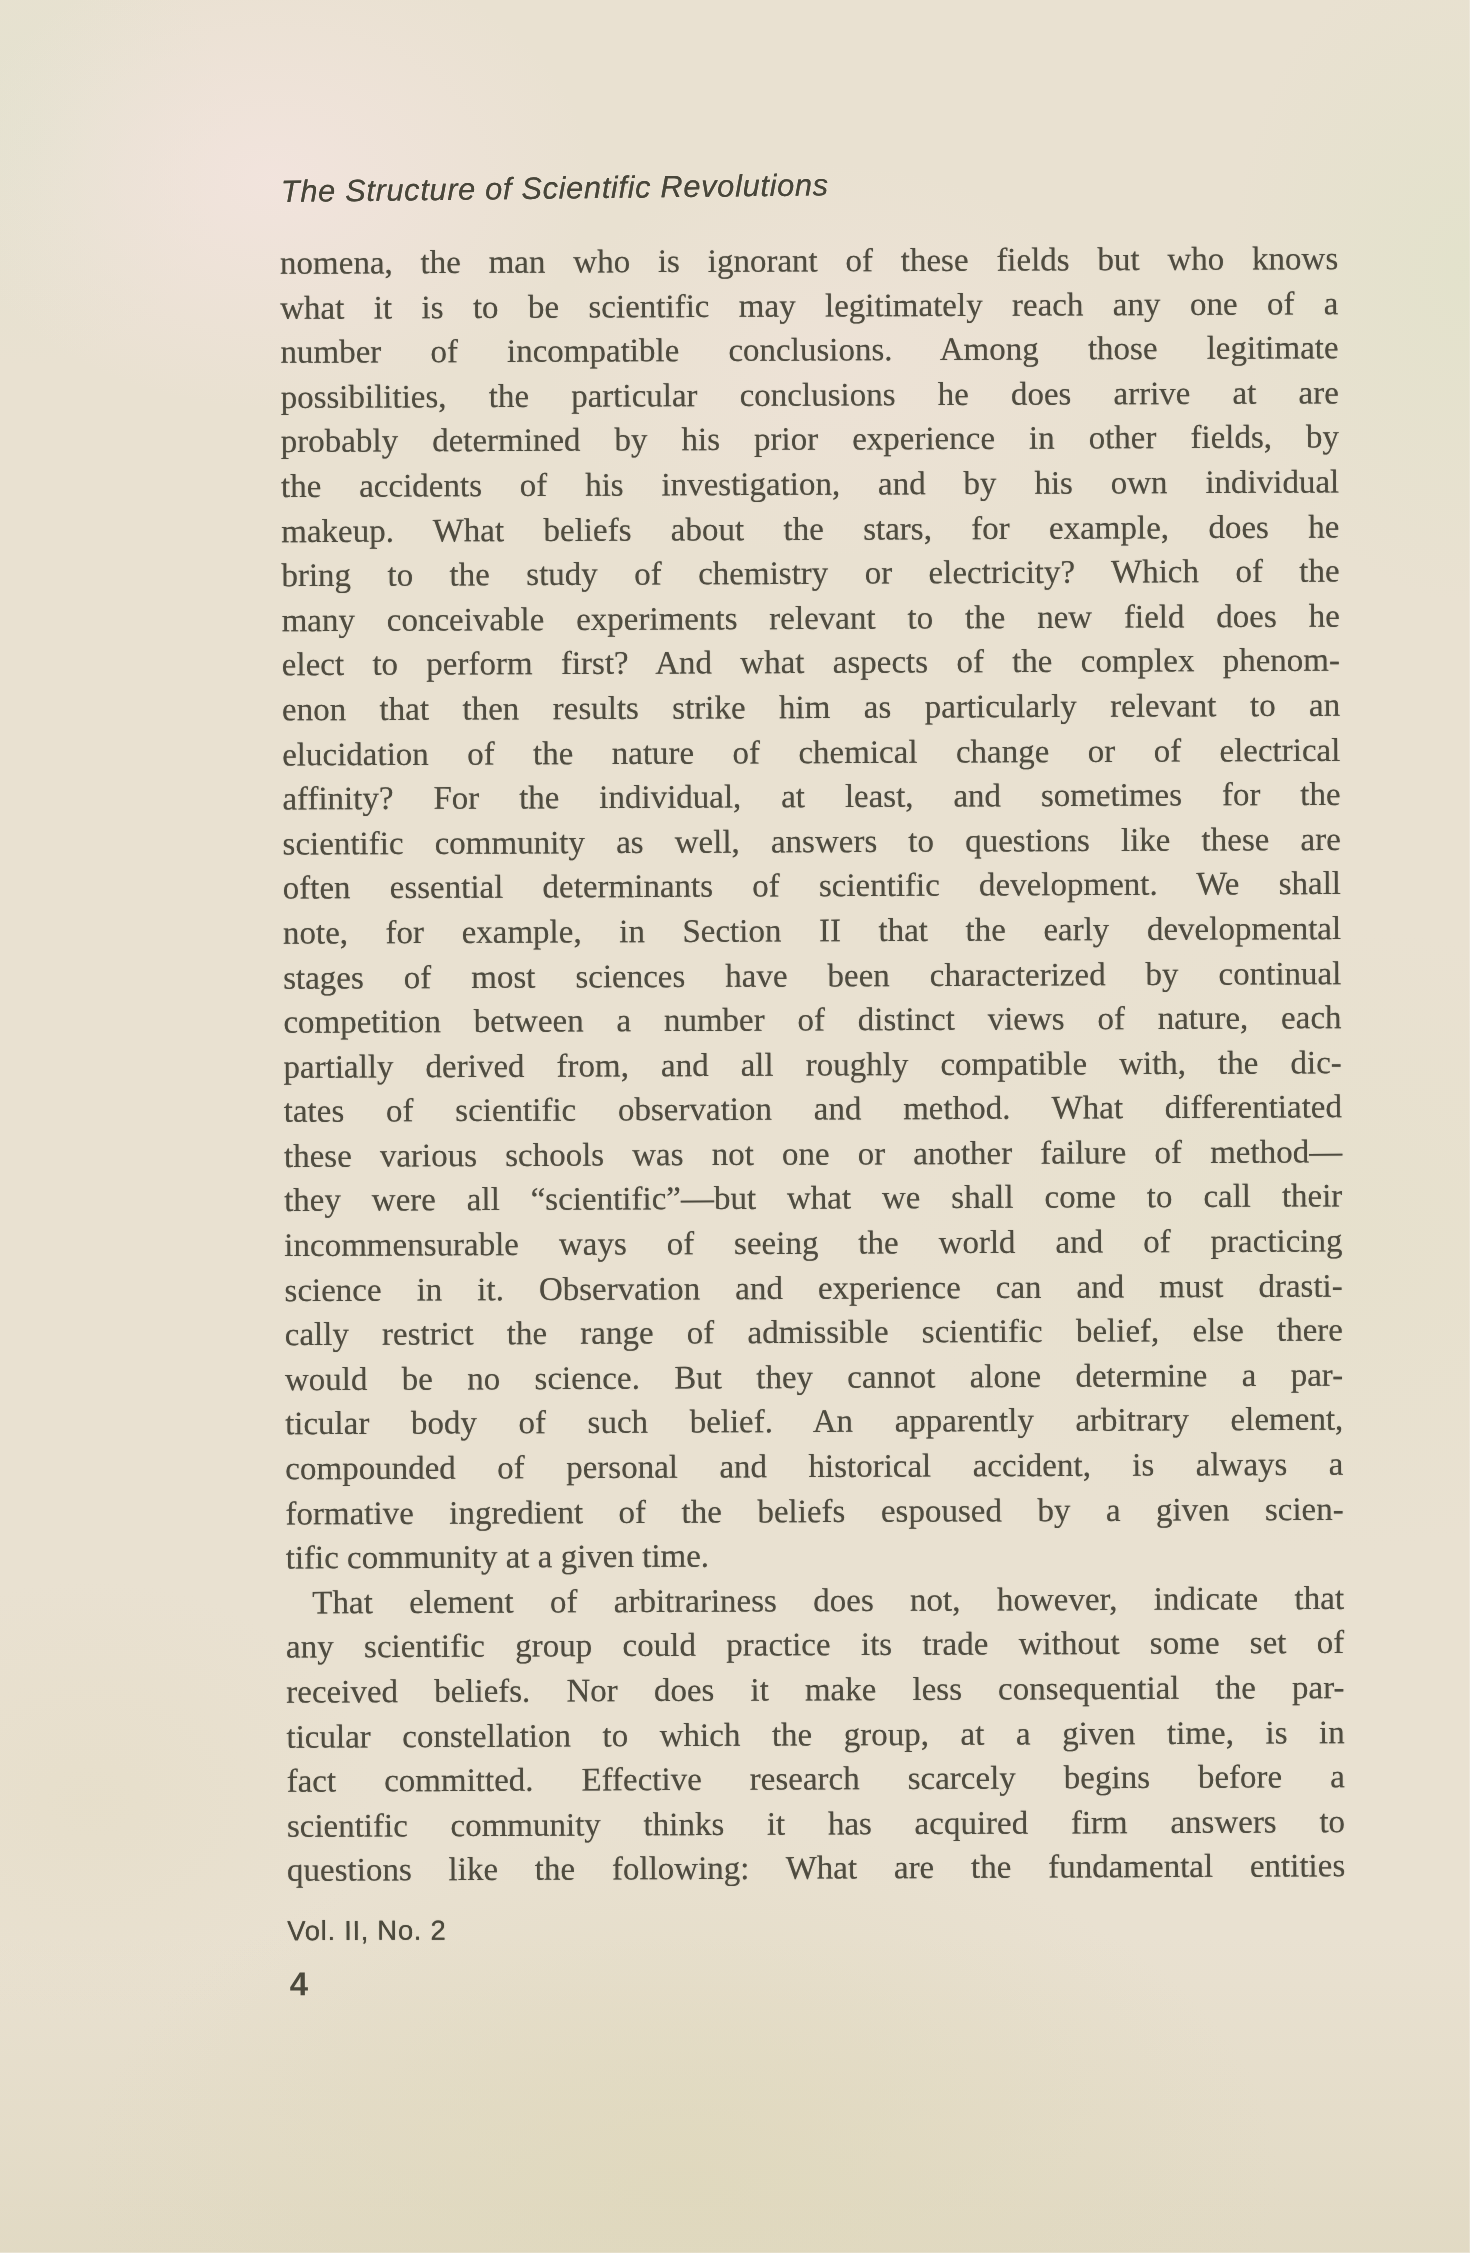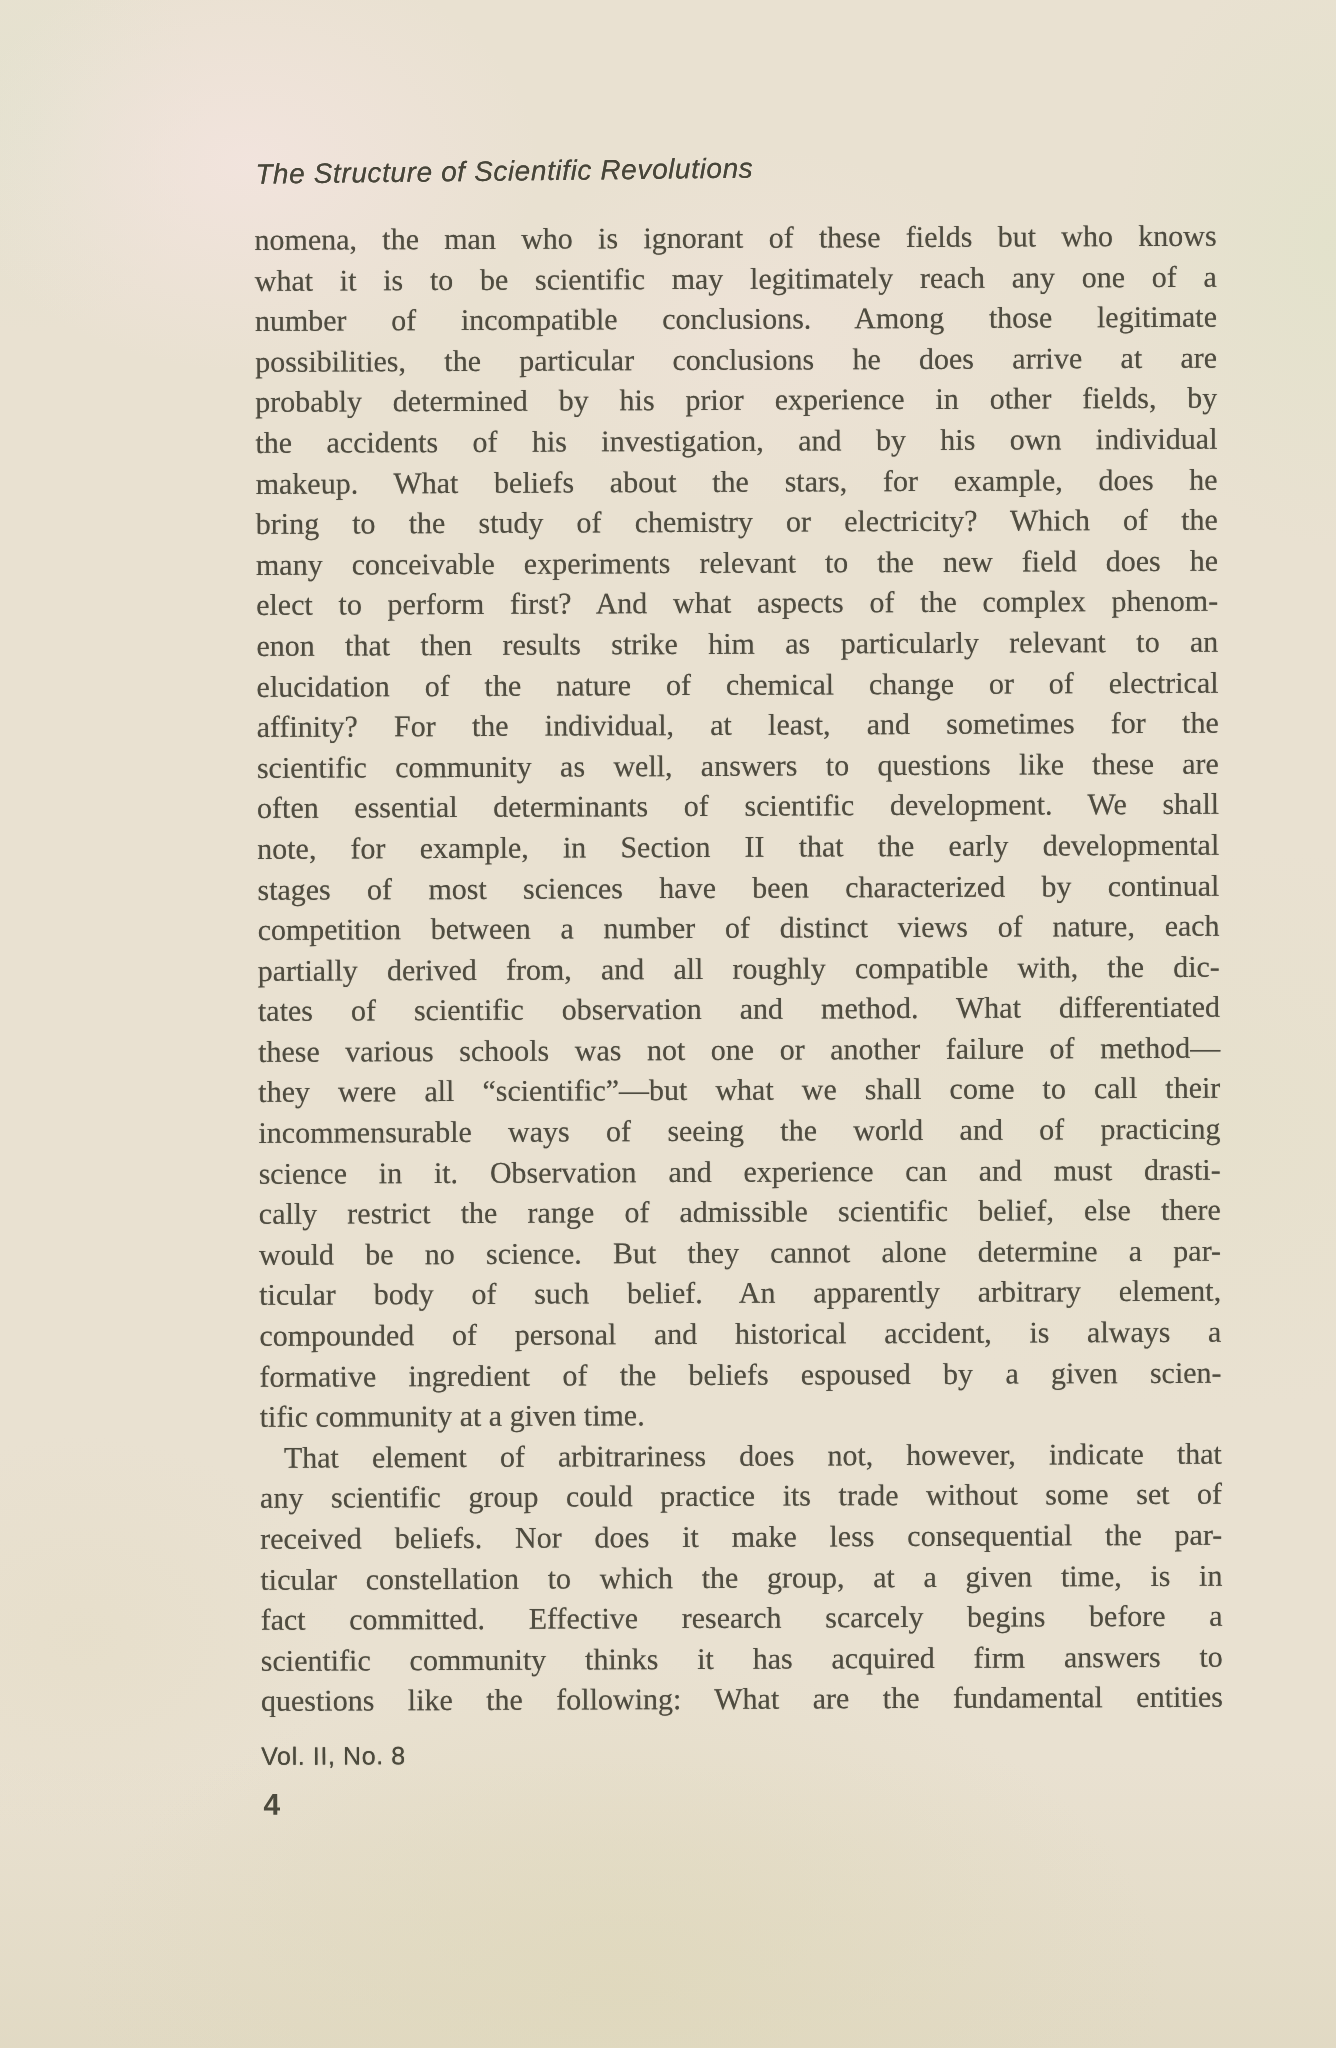--- a/index.html
+++ b/index.html
@@ -113,18 +113,18 @@
         <div class="line ragged">tific community at a given time.</div>
         <div class="line indent">That element of arbitrariness does not, however, indicate that</div>
         <div class="line">any scientific group could practice its trade without some set of</div>
         <div class="line">received beliefs. Nor does it make less consequential the par-</div>
         <div class="line">ticular constellation to which the group, at a given time, is in</div>
         <div class="line">fact committed. Effective research scarcely begins before a</div>
         <div class="line">scientific community thinks it has acquired firm answers to</div>
         <div class="line">questions like the following: What are the fundamental entities</div>
       </div>
 
-    <div class="footer-volume">Vol. II, No. 8</div>
+    <div class="footer-volume">Vol. II, No. 2</div>
 
     <div class="page-number">4</div>
   </div>
 
 </div>
 
 </body></html>

